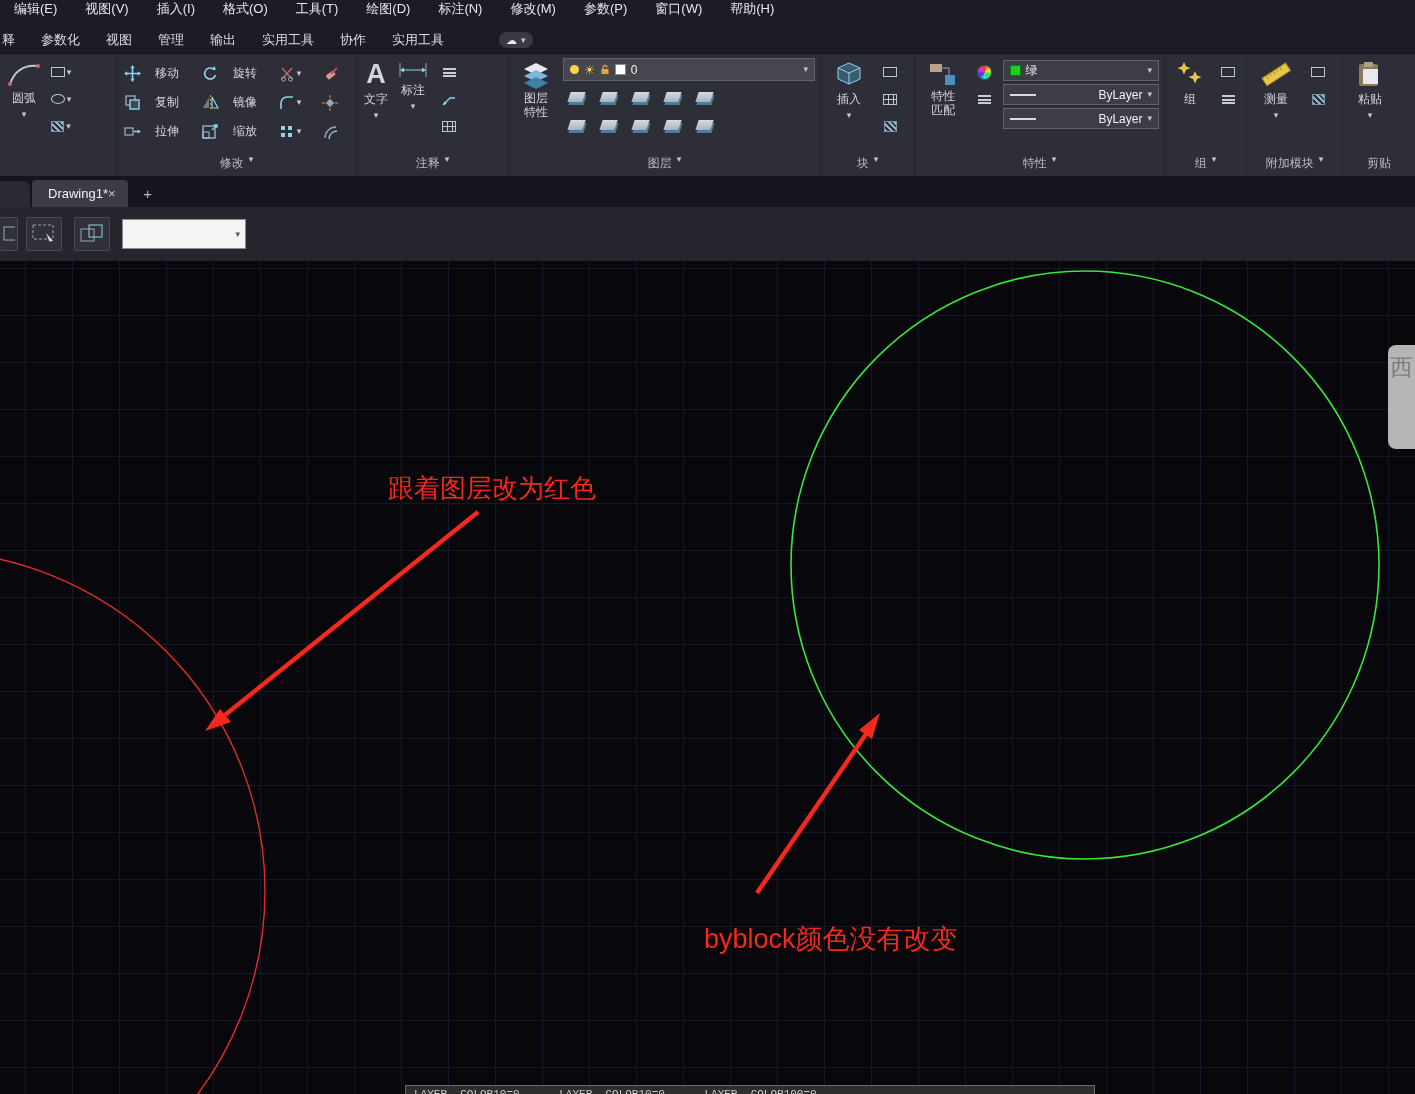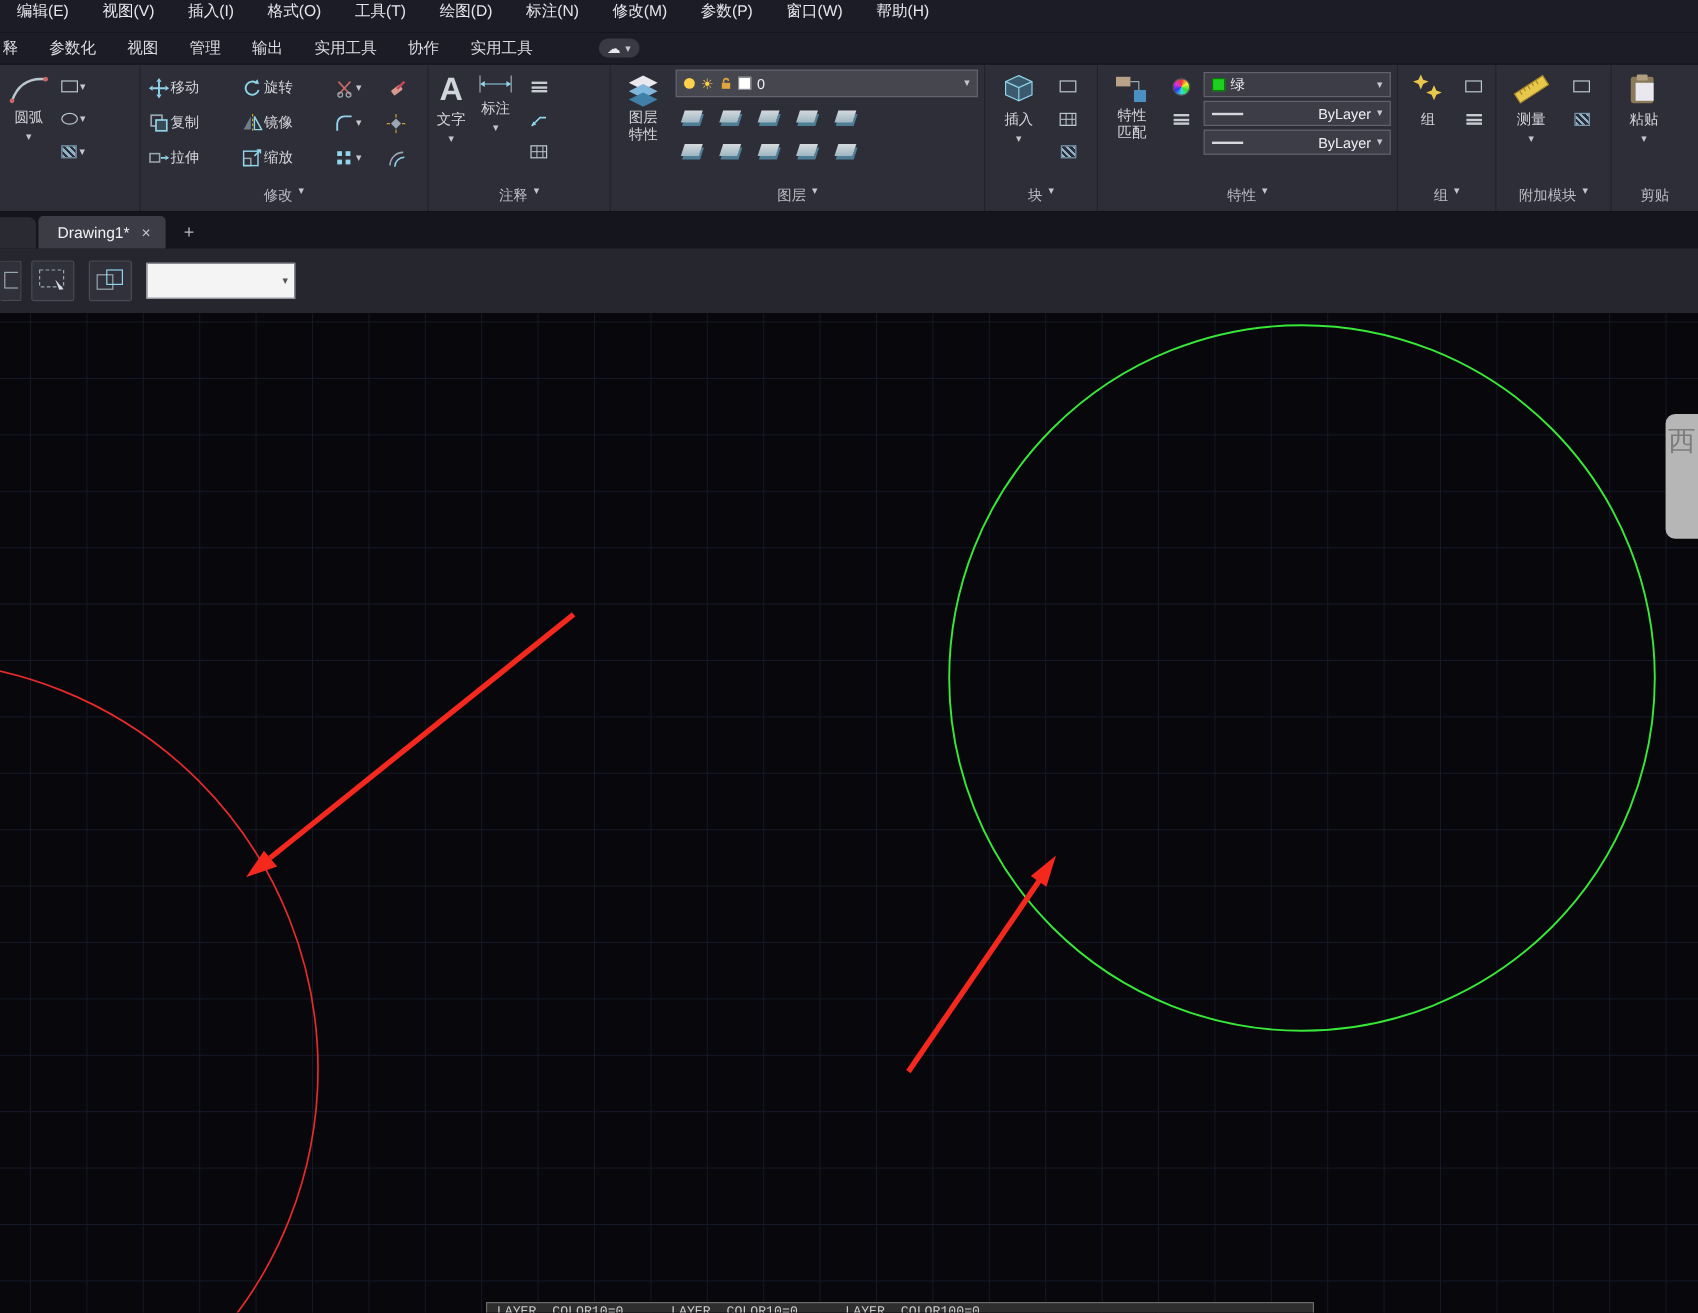--- a/index.html
+++ b/index.html
@@ -16,21 +16,21 @@
   .tabrow .ti.partial{padding-left:2px}
   .cloudpill{margin-left:42px;background:#3a3a45;border-radius:8px;height:16px;display:flex;align-items:center;gap:4px;padding:0 7px;font-size:11px;color:#e8e8ee}
 
   
   .ribbon{height:122px;background:#2e2e38;display:flex;color:#ccccd4;overflow:hidden}
   .panel{display:flex;flex-direction:column;border-right:1px solid #232330;flex:0 0 auto}
   .panel-body{flex:1;display:flex;padding:4px 5px 0;gap:5px;min-height:0}
   .panel-label{height:21px;display:flex;justify-content:center;gap:5px;font-size:12px;color:#bcbcc6}
   .car{font-size:9px;color:#c6c6ce;line-height:1}
   .tool-v{display:flex;flex-direction:column;align-items:center;justify-content:flex-start;gap:3px;font-size:12px;color:#d6d6de;padding:3px 2px;border-radius:2px}
-  .tool-h{display:flex;align-items:center;gap:1px;font-size:12px;color:#d6d6de;padding:2px 3px;border-radius:2px;white-space:nowrap}
+  .tool-h{display:flex;align-items:center;gap:14px;font-size:12px;color:#d6d6de;padding:2px 3px;border-radius:2px;white-space:nowrap}
   .mini{width:26px;height:24px;display:flex;align-items:center;justify-content:center;gap:2px;border-radius:2px}
   .mini-col{display:flex;flex-direction:column;justify-content:flex-start;gap:3px;padding-top:2px}
   .two-line{line-height:1.15;text-align:center}
 
   .modify-grid{display:grid;grid-template-columns:78px 78px 40px 30px;grid-auto-rows:29px;align-items:center;padding:5px 4px 0}
   .annotate-body{align-items:flex-start}
 
   .combo{background:#3d3d47;border:1px solid #62626e;height:23px;display:flex;align-items:center;gap:5px;padding:0 6px;color:#f0f0f4;font-size:12px}
   .combo .spacer{flex:1}
   .layer-combo{width:252px;background:#46464f}
@@ -50,21 +50,21 @@
   .g-lines{width:13px;height:9px;border-top:2px solid #c6ccd2;border-bottom:2px solid #c6ccd2;position:relative}
   .g-lines::after{content:"";position:absolute;left:0;right:0;top:2.5px;border-top:2px solid #c6ccd2}
   .g-table{width:14px;height:11px;border:1px solid #b9c7ce;background:linear-gradient(#b9c7ce 1px,transparent 1px) 0 4px/100% 5px,linear-gradient(90deg,#b9c7ce 1px,transparent 1px) 4px 0/5px 100%}
   .g-wheel{width:15px;height:15px;border-radius:50%;background:conic-gradient(#e33,#ee3,#3d3,#3dd,#33e,#d3d,#e33);border:1px solid #555}
 
   .bigA{font-size:27px;font-weight:bold;color:#cfd6da;line-height:1}
 
   
   .filetabs{height:31px;background:#15151d;display:flex;align-items:flex-end;gap:2px;padding-left:0}
   .tab-partial{width:30px;height:26px;background:#2a2a33;border-radius:0 6px 0 0}
-  .file-tab{height:27px;background:#3c3c46;color:#f0f0f4;font-size:13px;display:flex;align-items:center;gap:10px;padding:0 12px 0 16px;border-radius:4px 4px 0 0}
+  .file-tab{height:27px;background:#3c3c46;color:#f0f0f4;font-size:13px;display:flex;align-items:center;padding:0 12px 0 16px;border-radius:4px 4px 0 0}
   .tab-close{color:#c8c8d0;font-size:13px;cursor:pointer}
   .new-tab{width:20px;height:20px;margin:0 0 4px 8px;color:#b8b8c2;font-size:15px;display:flex;align-items:center;justify-content:center;border-radius:3px}
 
   
   .toolbar2{height:54px;background:#26262f;display:flex;align-items:center;gap:12px;padding-left:0}
   .tb-btn{width:36px;height:34px;background:#31313b;border:1px solid #4a4a56;display:flex;align-items:center;justify-content:center;border-radius:2px}
   .tb-btn.cut{width:18px;border-left:none;margin-right:-4px}
   .tb-combo{width:124px;height:30px;background:#f4f4f4;border:1px solid #8a8a92;display:flex;align-items:center;justify-content:flex-end;padding-right:5px}
   .tb-combo .car{color:#555}
 
@@ -524,19 +524,21 @@
 
     <circle cx="1085" cy="304" r="294" fill="none" stroke-width="1.6" stroke="#38e838"></circle>
 
     <line x1="478" y1="251" x2="225" y2="454" stroke-width="4.5" stroke="#f5281e"></line>
     <polygon points="205,470 220,448 231,461" fill="#f5281e"></polygon>
 
     <line x1="757" y1="632" x2="866" y2="473" stroke-width="4.5" stroke="#f5281e"></line>
     <polygon points="880,452 872,478 859,469" fill="#f5281e"></polygon>
   </svg>
 
+  <div class="ann ann1">跟着图层改为红色</div>
+  <div class="ann ann2">byblock颜色没有改变</div>
 
   <div class="watermark">
     <span>西</span>
   </div>
 
   <div class="cmdbar">LAYER  COLOR10=0      LAYER  COLOR10=0      LAYER  COLOR100=0</div>
 </div>
 
 </body></html>

